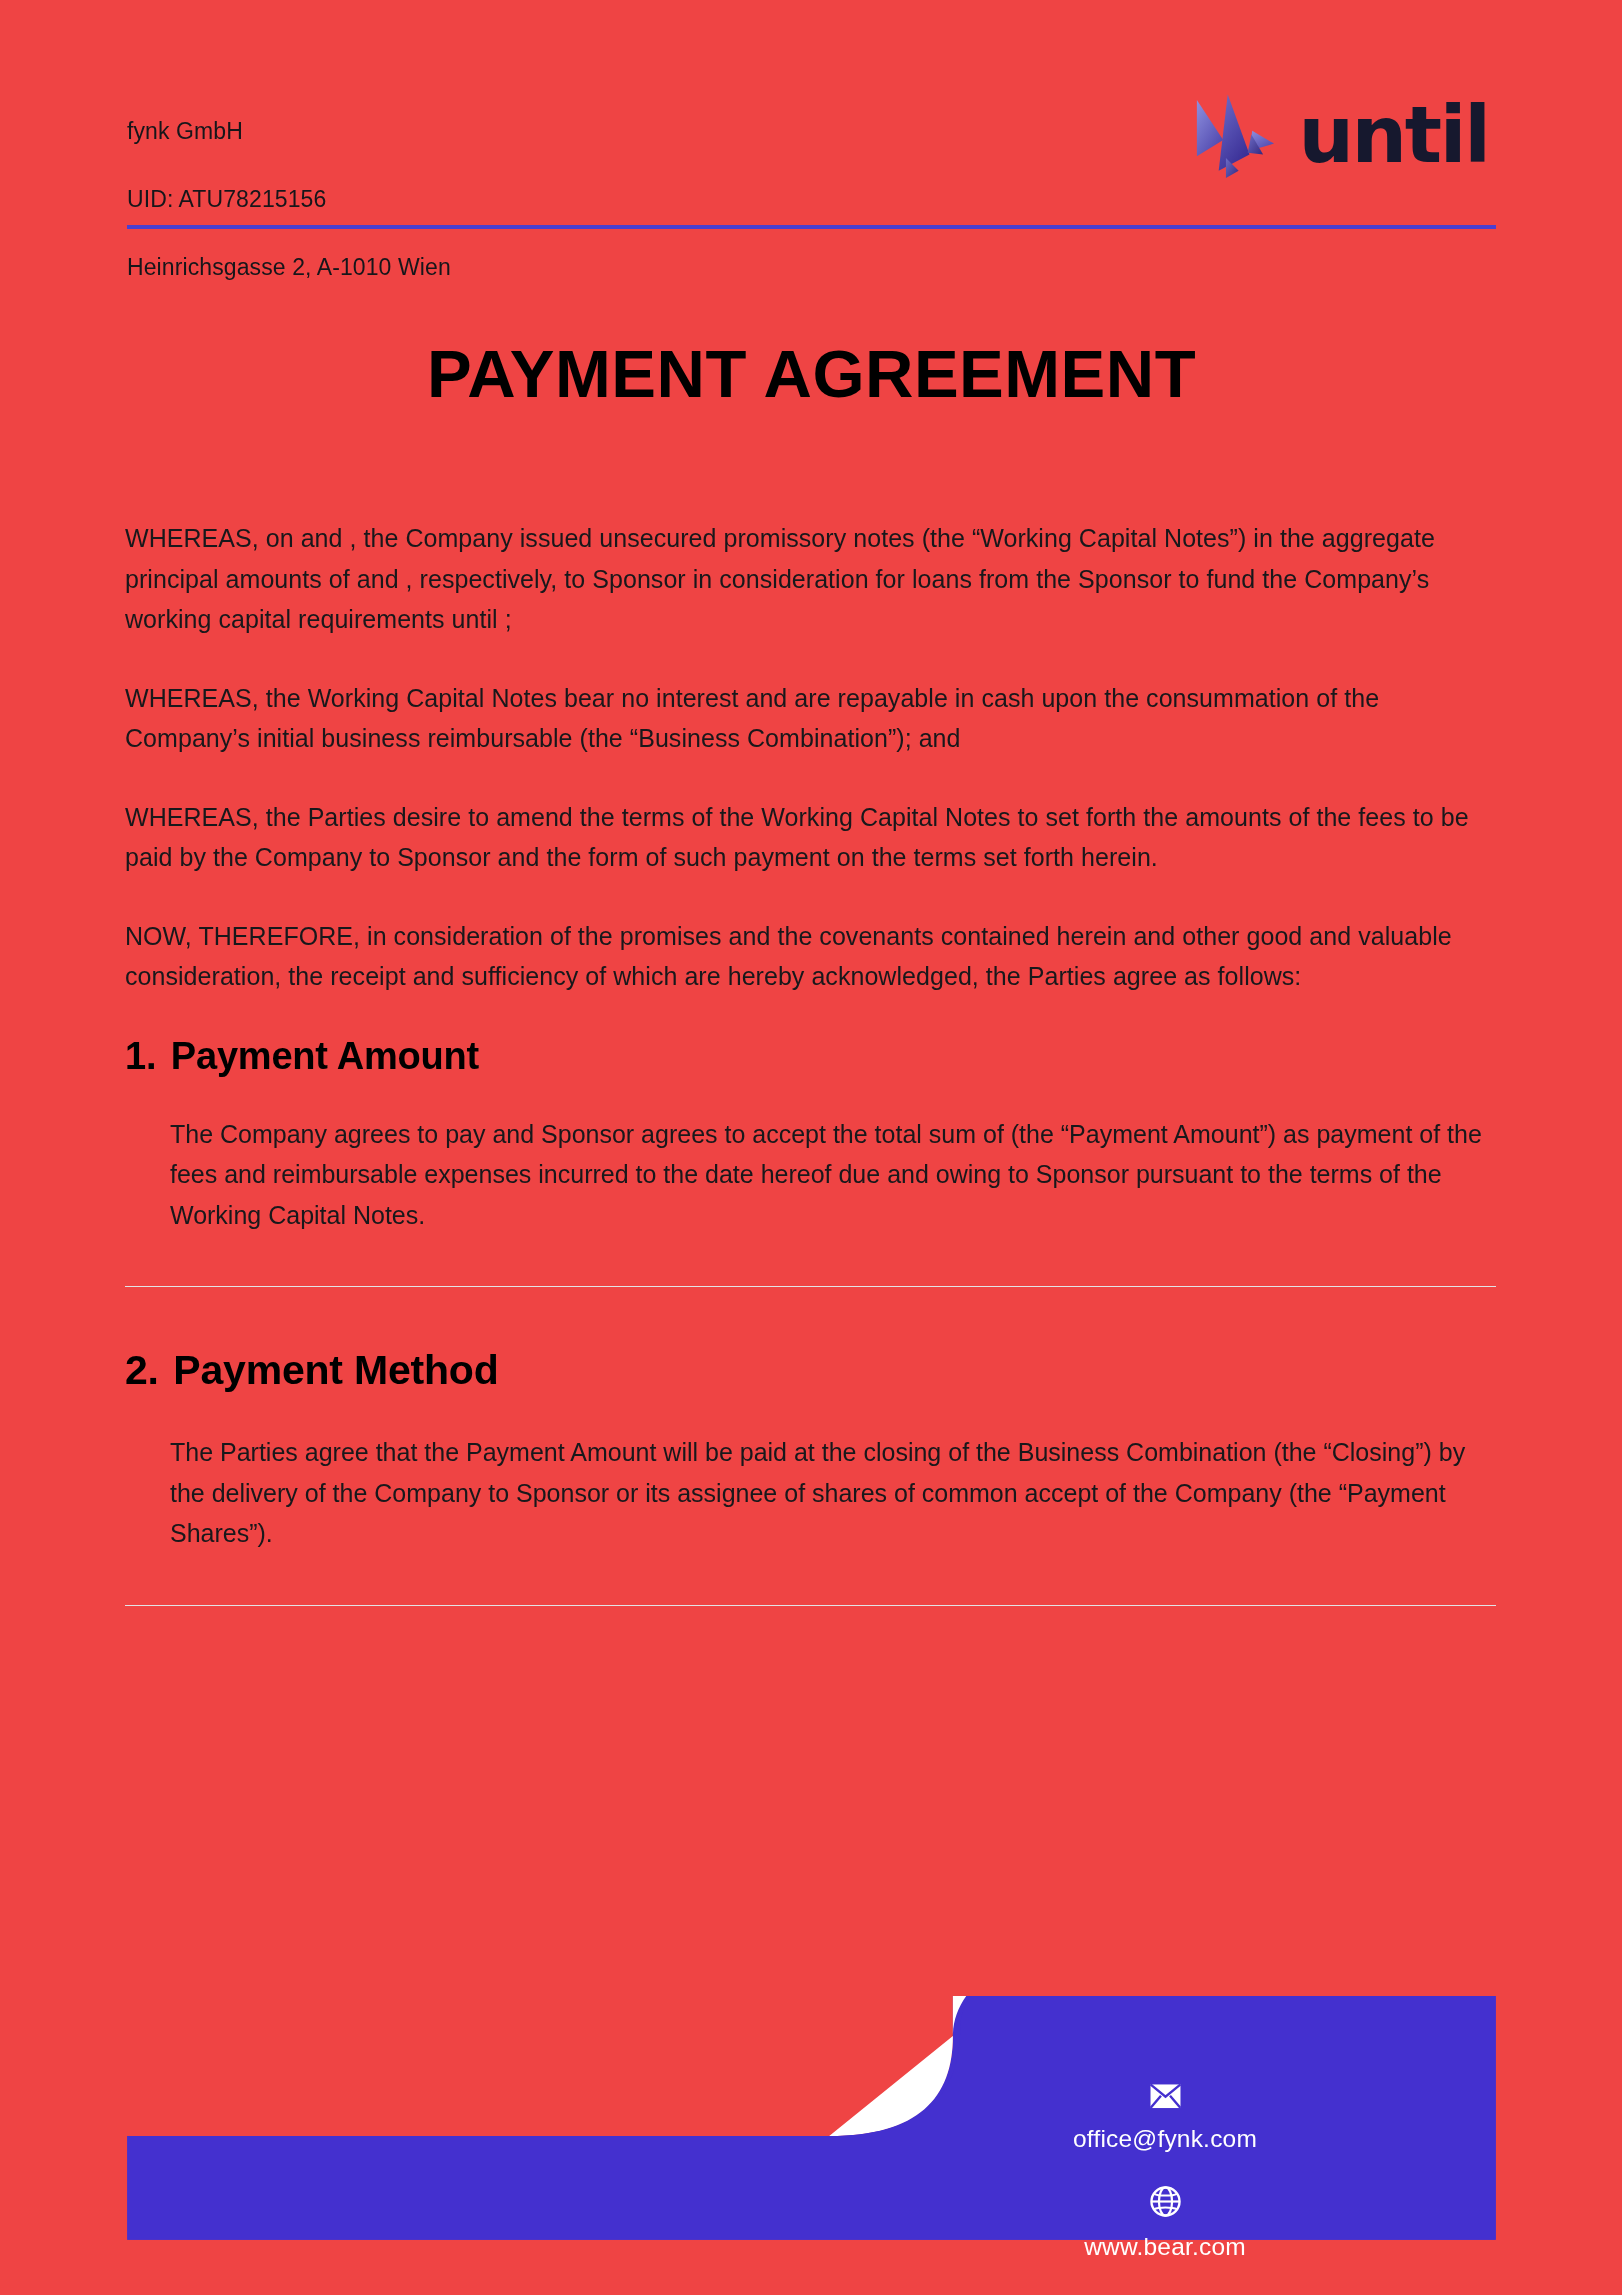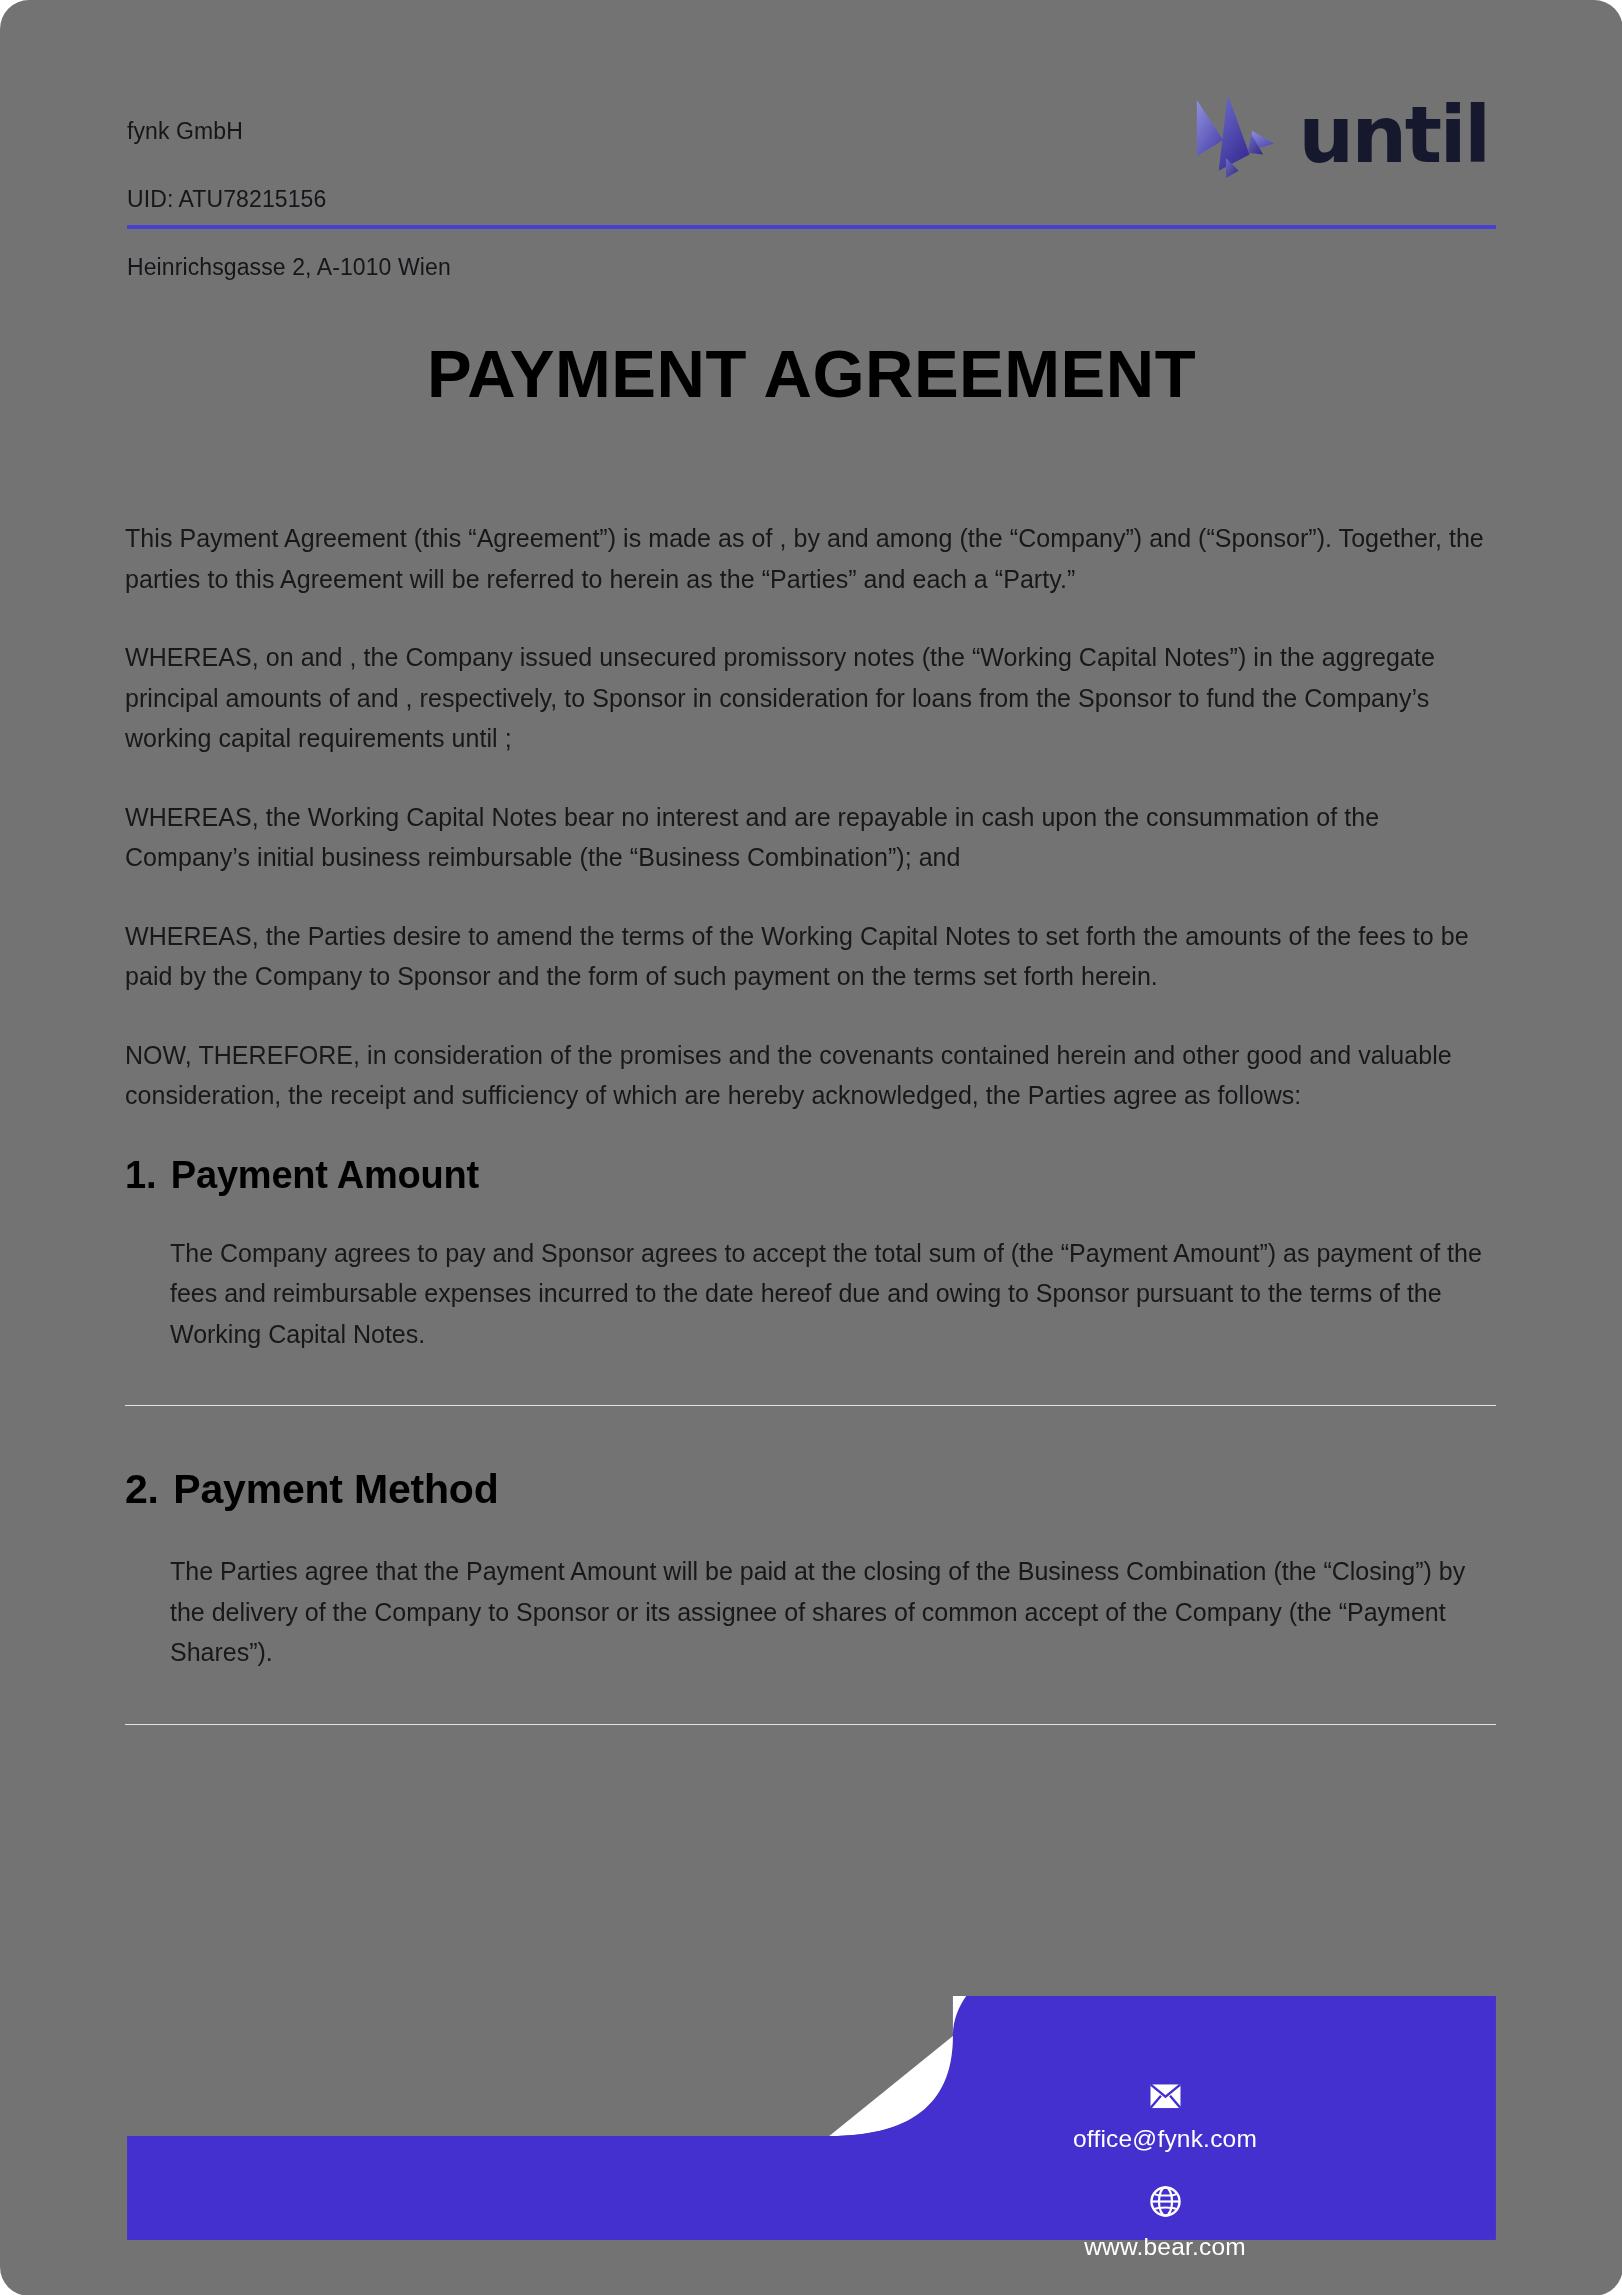--- a/index.html
+++ b/index.html
@@ -12,22 +12,21 @@
     height: 2296px;
     position: relative;
     font-family: "Liberation Sans", sans-serif;
     color: #111111;
     overflow: hidden;
   }
 
   .page {
     position: absolute;
     inset: 0;
-    background: #737373;
-    border-radius: 29px;
+    background: #ef4444;
   }
 
   
   .header {
     position: absolute;
     left: 127px;
     top: 80px;
     right: 127px;
     height: 118px;
     display: flex;
@@ -193,21 +192,20 @@
       </span>
       <span class="logo-word">until</span>
     </div>
   </div>
 
   <div class="header-rule"></div>
 
   <div class="doc-title">PAYMENT AGREEMENT</div>
 
   <div class="body-area">
-    <p class="para">This Payment Agreement (this “Agreement”) is made as of , by and among (the “Company”) and (“Sponsor”). Together, the parties to this Agreement will be referred to herein as the “Parties” and each a “Party.”</p>
     <p class="para">WHEREAS, on and , the Company issued unsecured promissory notes (the “Working Capital Notes”) in the aggregate principal amounts of and , respectively, to Sponsor in consideration for loans from the Sponsor to fund the Company’s working capital requirements until ;</p>
     <p class="para">WHEREAS, the Working Capital Notes bear no interest and are repayable in cash upon the consummation of the Company’s initial business reimbursable (the “Business Combination”); and</p>
     <p class="para">WHEREAS, the Parties desire to amend the terms of the Working Capital Notes to set forth the amounts of the fees to be paid by the Company to Sponsor and the form of such payment on the terms set forth herein.</p>
     <p class="para">NOW, THEREFORE, in consideration of the promises and the covenants contained herein and other good and valuable consideration, the receipt and sufficiency of which are hereby acknowledged, the Parties agree as follows:</p>
 
     <div class="section sec1">
       <div class="section-head">
         <span class="num">1.</span>
         <span>Payment Amount</span>
       </div>

